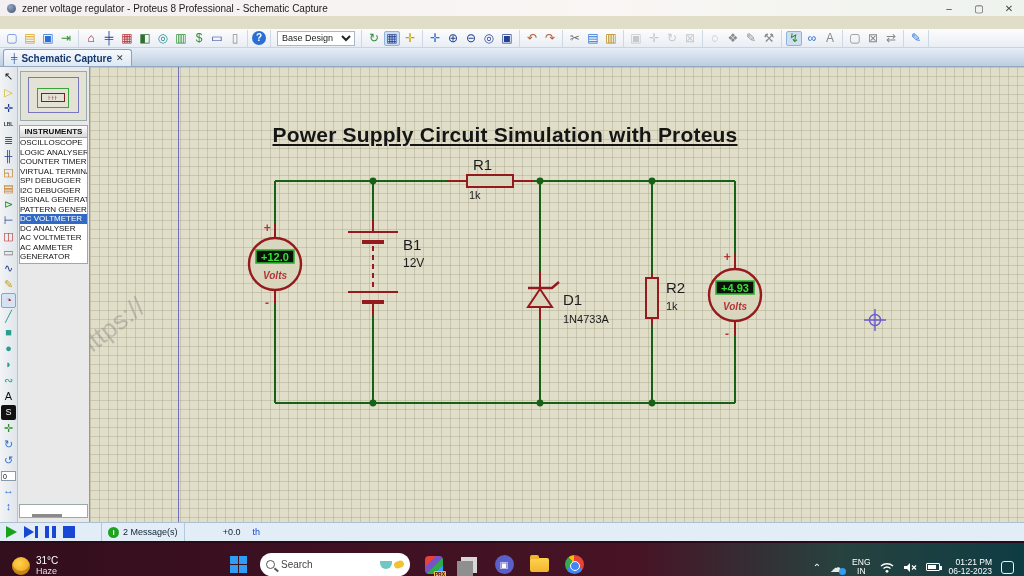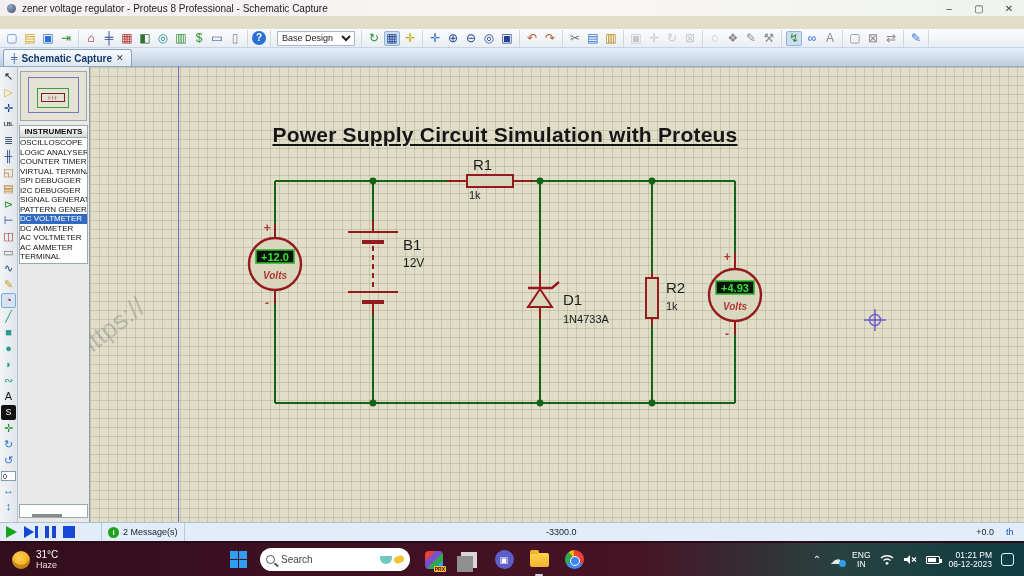--- a/index.html
+++ b/index.html
@@ -97,21 +97,21 @@
   #info-icon { width:11px; height:11px; border-radius:50%; background:#1fa31f; color:#fff; font-size:8px; font-weight:bold;
     display:flex; align-items:center; justify-content:center; }
   #anim-panel { width:222px; }
   #coordx-panel { flex:1; justify-content:center; border-right:none; }
   #coordy-panel { width:62px; justify-content:flex-end; border-right:none; }
   #units-panel { width:24px; color:#1747d4; border-right:none; }
 
   
   #taskbar { position:absolute; left:0; top:541px; width:1024px; height:35px;
     background:linear-gradient(90deg,#330e1d,#471325 62%,#27423f 82%,#0e3c43);
-    border-top:2px solid #2a0a16; display:flex; align-items:center; color:#fff; }
+    border-top:2px solid #2a0a16; display:flex; align-items:flex-end; color:#fff; }
   #weather { display:flex; align-items:center; gap:6px; margin-left:12px; width:130px; }
   #sun-icon { width:18px; height:18px; border-radius:50%;
     background:radial-gradient(circle at 40% 35%,#ffd34d,#e8930c); box-shadow:inset 0 -4px 0 rgba(120,60,0,.35); }
   #weather .t1 { font-size:10px; line-height:11px; }
   #weather .t2 { font-size:9px; line-height:10px; color:#e8dede; }
   #tb-center { display:flex; align-items:center; gap:13px; margin-left:88px; }
   #start-icon { width:17px; height:17px; display:grid; grid-template-columns:8px 8px; grid-template-rows:8px 8px; gap:1px; }
   #start-icon span { background:#2f9df4; }
   #search-pill { width:150px; height:23px; border-radius:12px; background:#fff; display:flex; align-items:center; padding:0 6px; color:#444; }
   #search-pill .mag { width:9px; height:9px; border:1.5px solid #555; border-radius:50%; position:relative; margin-right:6px; }
@@ -280,24 +280,24 @@
       <ul id="instr-list">
           <li>OSCILLOSCOPE</li>
           <li>LOGIC ANALYSER</li>
           <li>COUNTER TIMER</li>
           <li>VIRTUAL TERMINAL</li>
           <li>SPI DEBUGGER</li>
           <li>I2C DEBUGGER</li>
           <li>SIGNAL GENERATOR</li>
           <li>PATTERN GENERATOR</li>
           <li class="selected">DC VOLTMETER</li>
-          <li>DC AMMETER</li>
+          <li>DC ANALYSER</li>
           <li>AC VOLTMETER</li>
           <li>AC AMMETER</li>
-          <li>TERMINAL</li>
+          <li>GENERATOR</li>
         </ul>
       <div id="sidebar-scroll">
           <div class="thumb"></div>
         </div>
     </div>
 
     <div id="canvas">
       <div id="sheet-border"></div>
       <div class="watermark" id="wm-a">https://</div>
 
@@ -396,23 +396,20 @@
         </span>
       <span class="pause-btn">
           <span></span>
           <span></span>
         </span>
       <span class="stop-btn"></span>
     </div>
     <div class="sb-panel" id="msg-panel">
       <span id="info-icon">i</span>
       <span>2 Message(s)</span>
-    </div>
-    <div class="sb-panel" id="coordx-panel">
-      <span>-3300.0</span>
     </div>
     <div class="sb-panel" id="coordy-panel">
       <span>+0.0</span>
     </div>
     <div class="sb-panel" id="units-panel">
       <span>th</span>
     </div>
   </div>
 
   <div id="taskbar">

